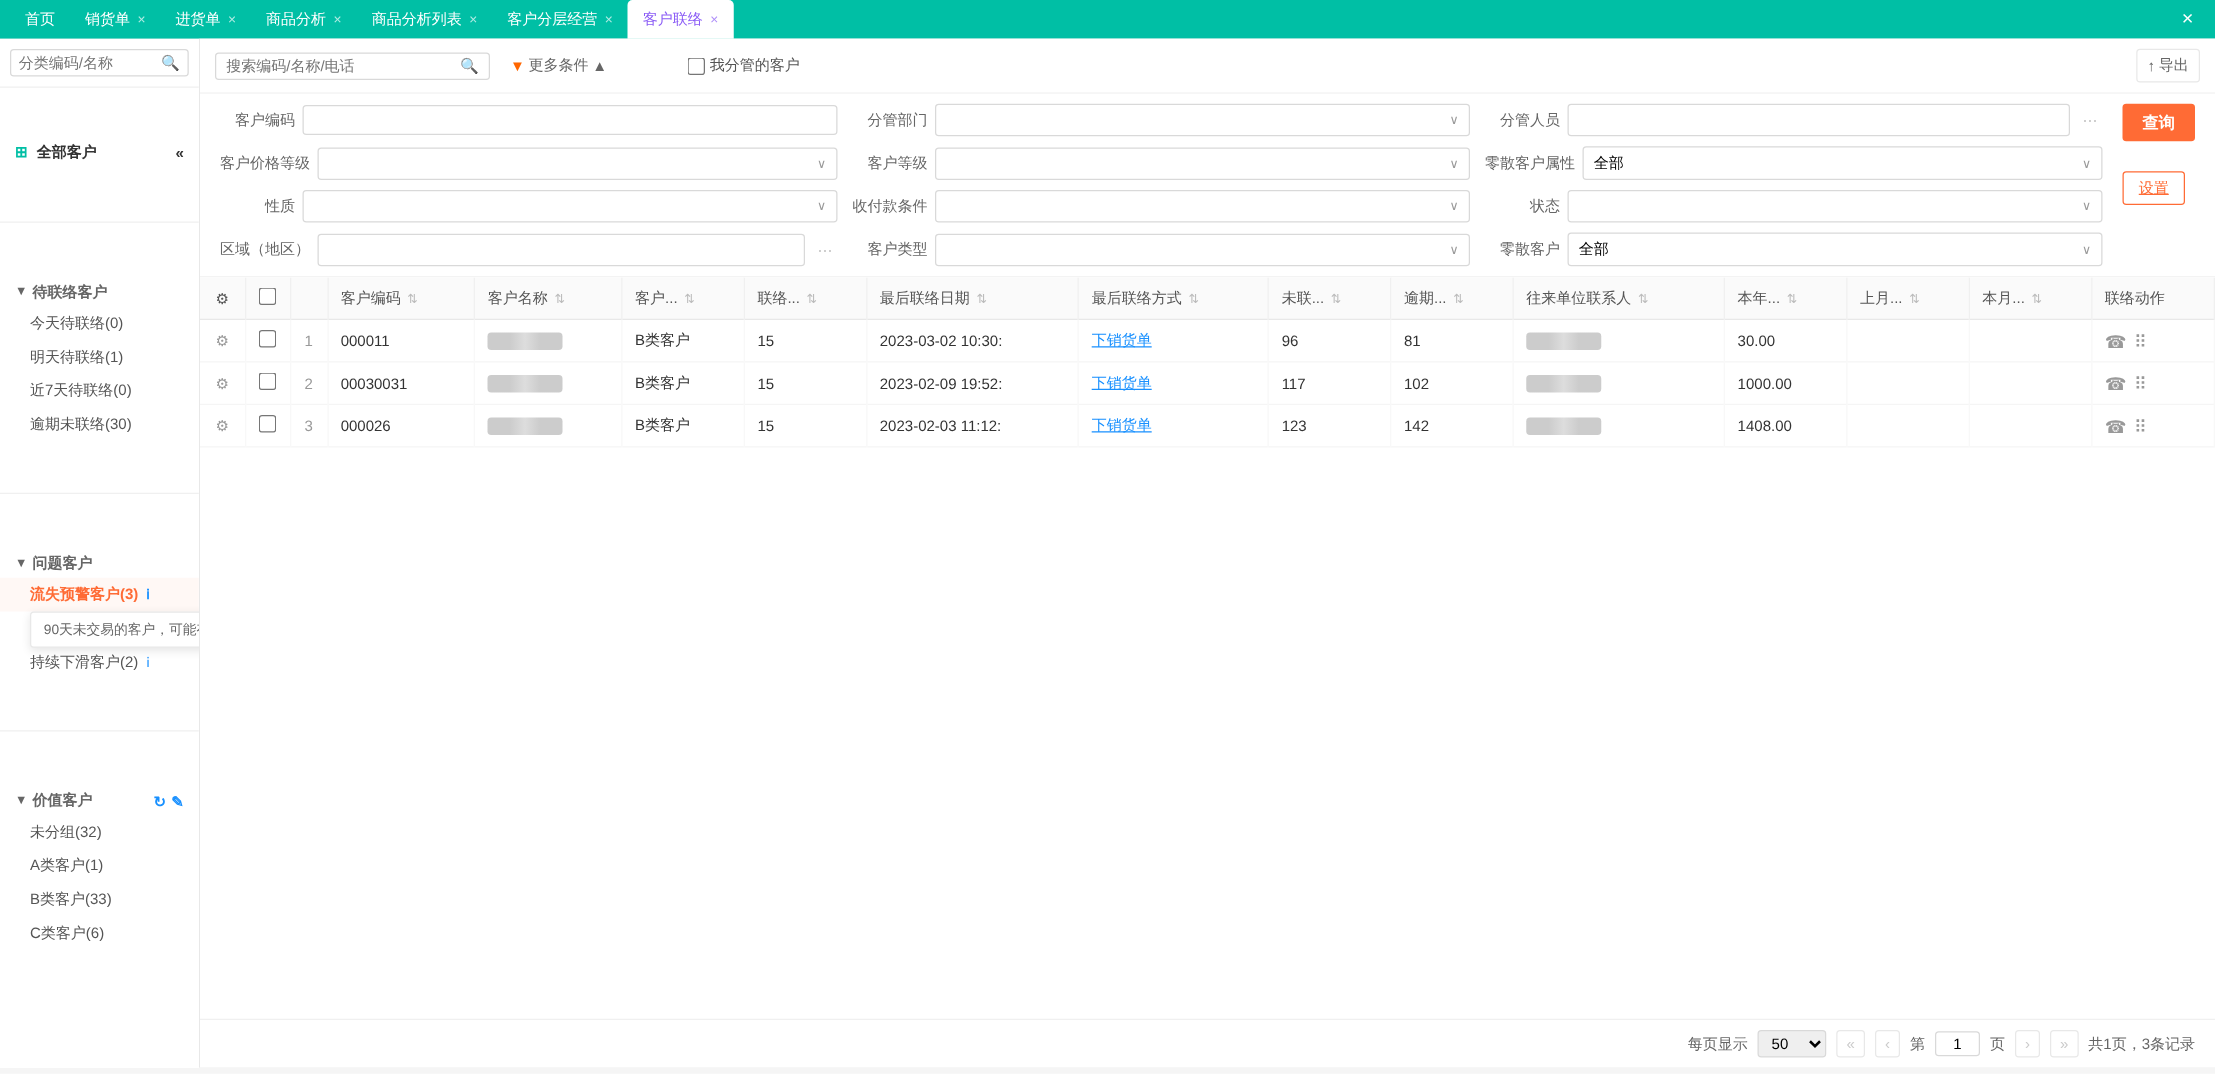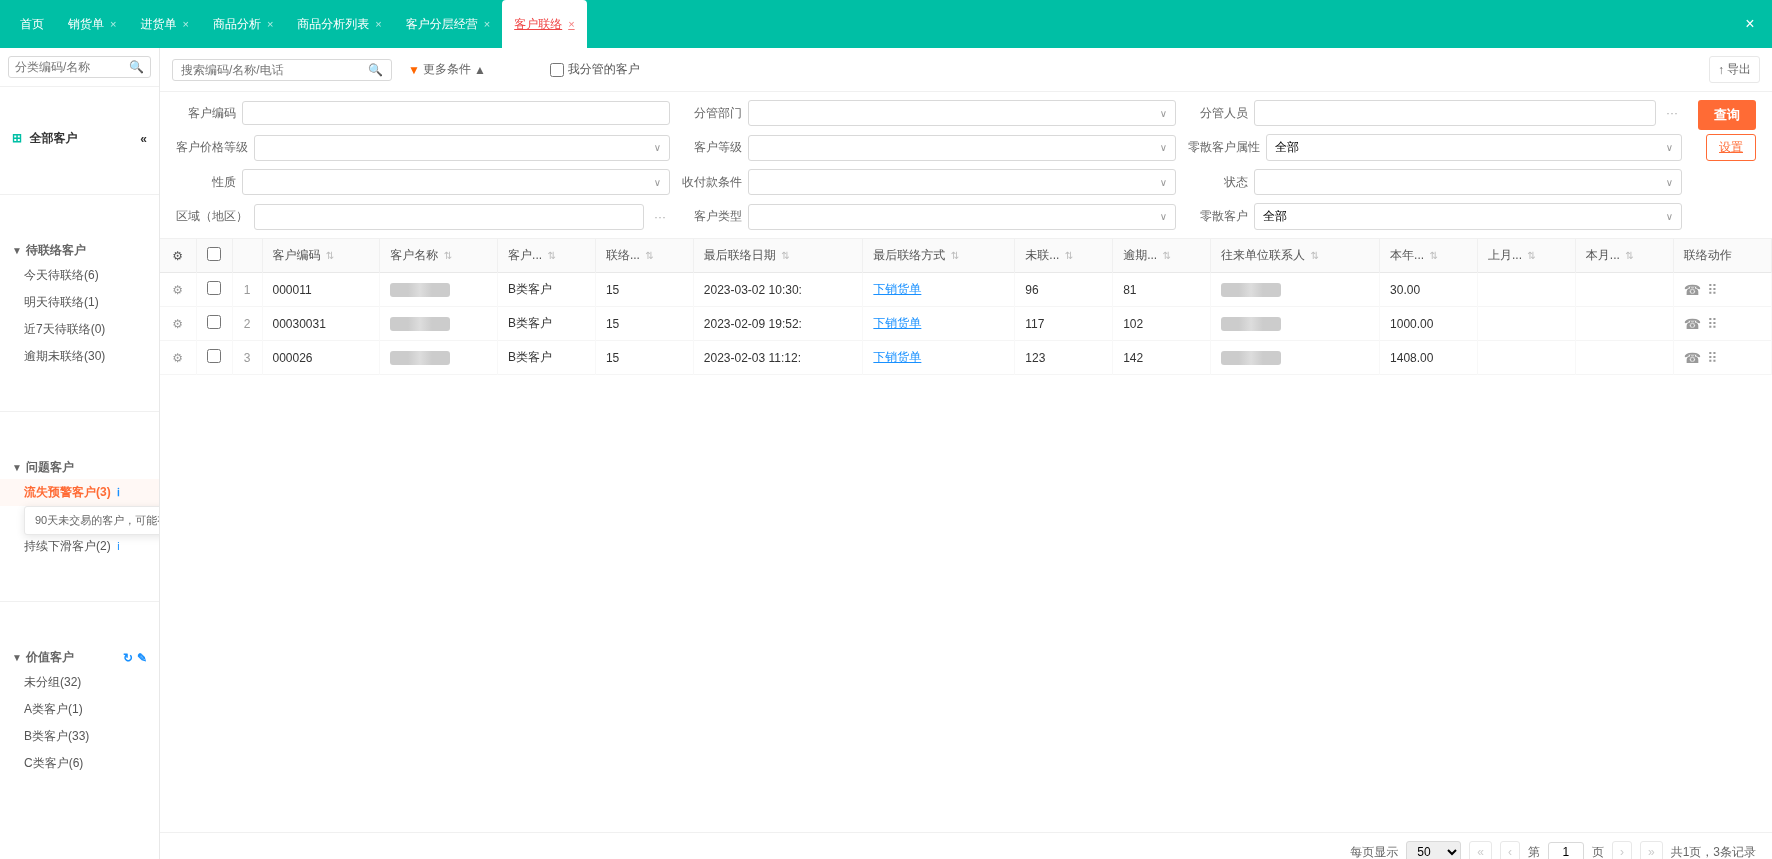--- a/index.html
+++ b/index.html
@@ -3,39 +3,38 @@
   <meta charset="utf-8">
   <style>
     * { box-sizing: border-box; margin: 0; padding: 0; font-family: 'Microsoft YaHei', Arial, sans-serif; font-size: 12px; }
     body { background: #f5f5f5; overflow: hidden; }
 
     
     .tab-bar {
       display: flex;
       align-items: center;
       background: #00bfa5;
-      height: 48px;
+      height: 31px;
       padding: 0 8px;
       color: #fff;
     }
     .tab-item {
       display: flex;
       align-items: center;
       padding: 0 12px;
       height: 100%;
       cursor: pointer;
       white-space: nowrap;
       font-size: 13px;
       position: relative;
     }
     .tab-item.active {
       background: #fff;
-      color: #ef4444;
+      color: #8b5cf6;
       border-radius: 4px 4px 0 0;
-      text-decoration: underline;
     }
     .tab-close {
       margin-left: 6px;
       font-size: 11px;
       cursor: pointer;
       opacity: 0.7;
     }
     .tab-bar-spacer { flex: 1; }
     .tab-bar-close {
       width: 28px; height: 28px;
@@ -375,22 +374,22 @@
     .checkbox-input { width: 14px; height: 14px; cursor: pointer; }
 
     .filter-row-container {
       display: flex;
       align-items: flex-start;
     }
     .filter-fields-area { flex: 1; }
     .query-area {
       display: flex;
       flex-direction: column;
-      align-items: flex-end;
-      gap: 0;
+      align-items: flex-start;
+      gap: 20px;
       padding-left: 16px;
     }
 
     
     .sidebar-group { position: relative; }
   </style>
 </head>
 <body>
 
 <div class="tab-bar">
@@ -441,21 +440,21 @@
       <span>«</span>
     </div>
 
     <div class="sidebar-divider"></div>
 
     <div class="sidebar-group">
       <div class="sidebar-group-title">
         <span class="arrow">▼</span>
         <span>待联络客户</span>
       </div>
-      <div class="sidebar-item">今天待联络(6)</div>
+      <div class="sidebar-item">今天待联络(0)</div>
       <div class="sidebar-item">明天待联络(1)</div>
       <div class="sidebar-item">近7天待联络(0)</div>
       <div class="sidebar-item">逾期未联络(30)</div>
     </div>
 
     <div class="sidebar-divider"></div>
 
     <div class="sidebar-group">
       <div class="sidebar-group-title">
         <span class="arrow">▼</span>

